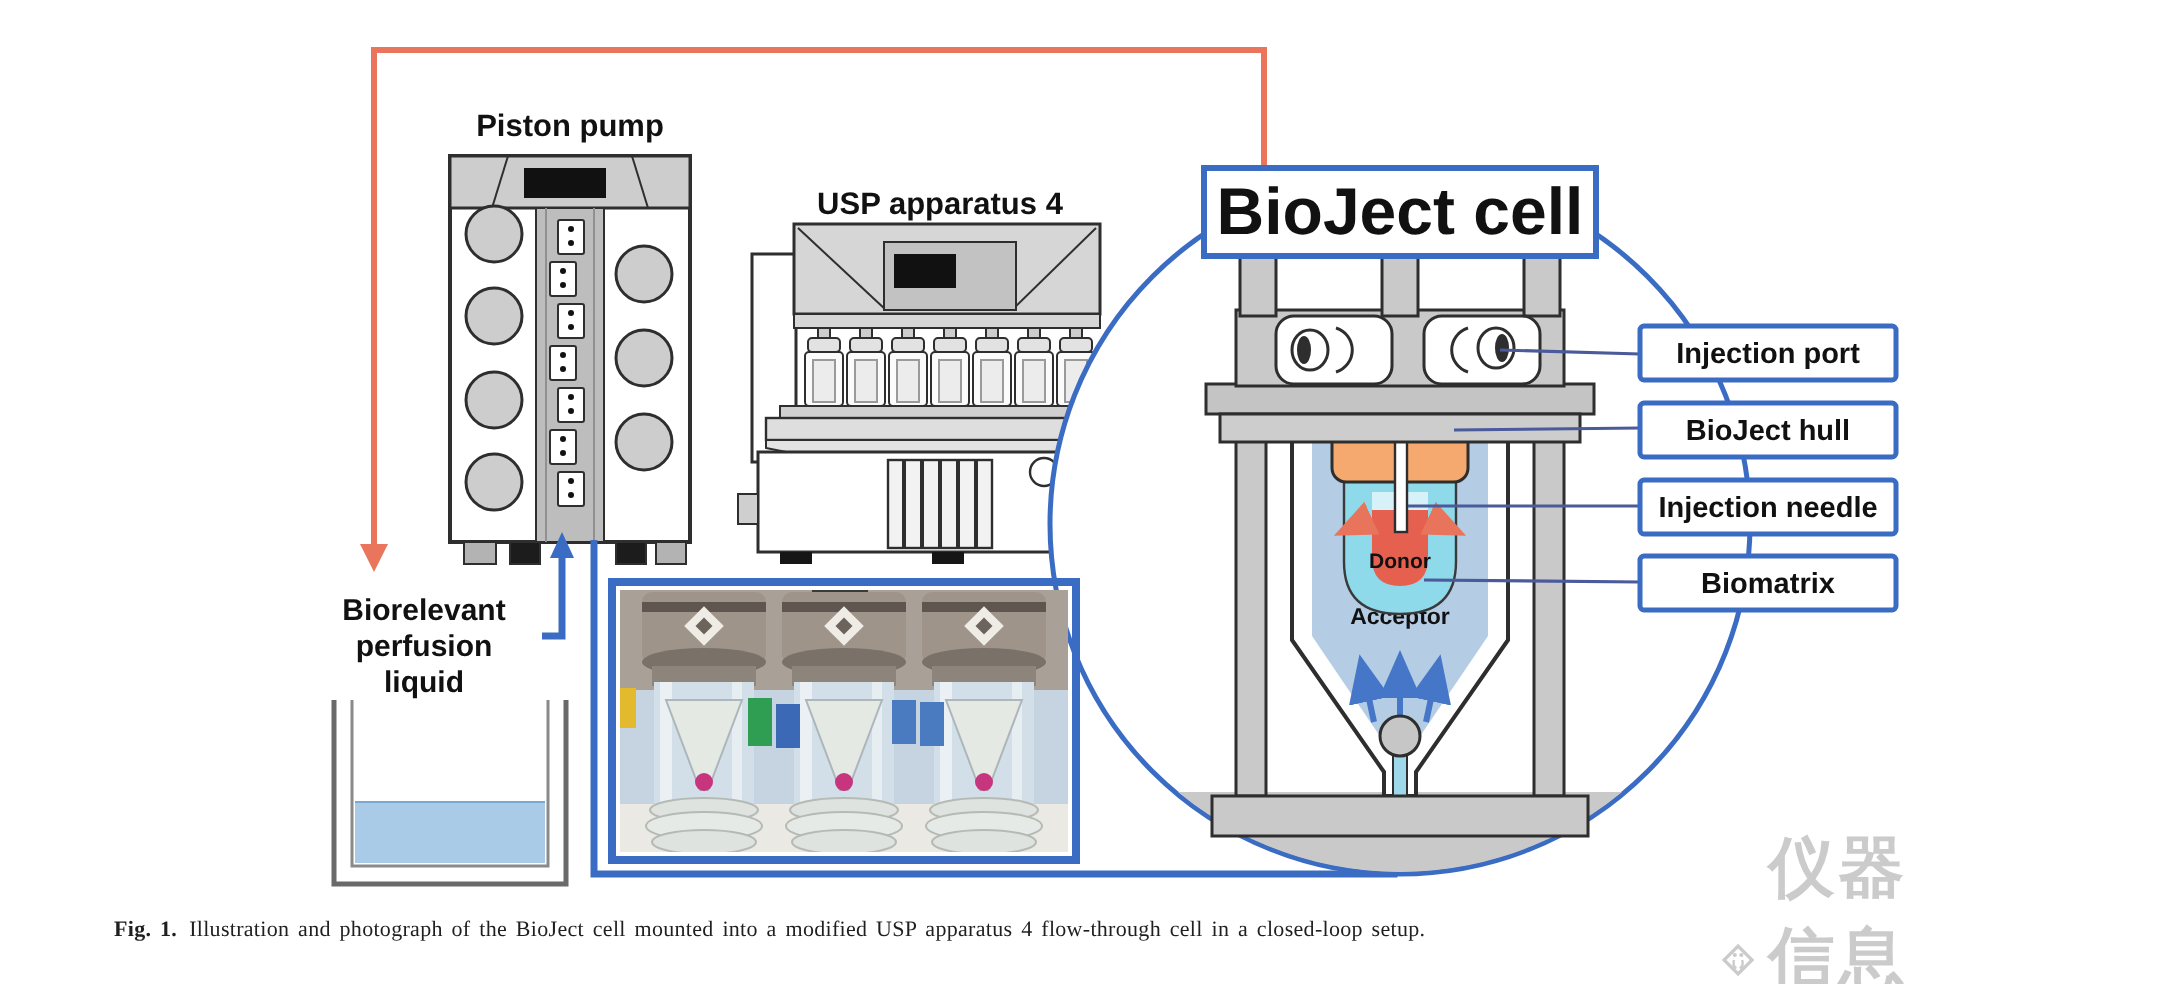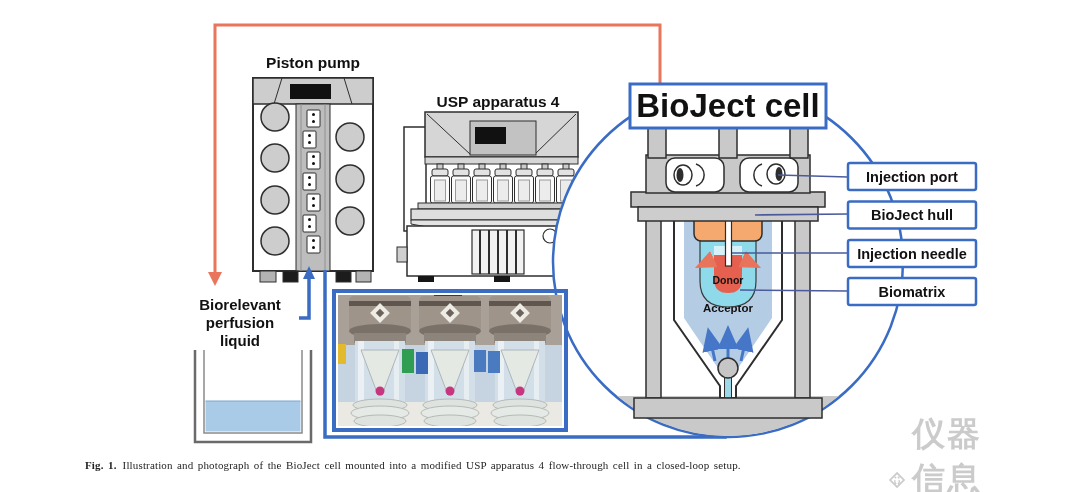--- a/index.html
+++ b/index.html
@@ -1,17 +1,17 @@
 <!DOCTYPE html>
 <html><head>
 <meta charset="utf-8">
 <style>
   html,body{margin:0;padding:0;background:#fff;}
   #stage{position:relative;width:956px;height:492px;background:#fff;overflow:hidden;
-         font-family:"Liberation Sans",sans-serif;margin-left:28px;}
+         font-family:"Liberation Sans",sans-serif;}
   #fig-svg{position:absolute;left:0;top:0;}
   .lbl{font-family:"Liberation Sans",sans-serif;font-weight:bold;fill:#111;}
   .caption{position:absolute;left:57px;top:459px;width:1010px;
            font-family:"Liberation Serif",serif;font-size:11px;color:#1f1f1f;
            letter-spacing:0.15px;word-spacing:1.5px;white-space:nowrap;}
   .caption .fig-label{font-weight:bold;margin-right:6px;}
   .watermark{position:absolute;left:860px;top:412px;display:flex;align-items:center;
              gap:6px;opacity:0.5;color:#999;z-index:5;pointer-events:none;}
   .watermark .wm-text{font-size:33px;font-weight:bold;letter-spacing:2px;
              font-family:"DejaVu Sans",sans-serif;}

